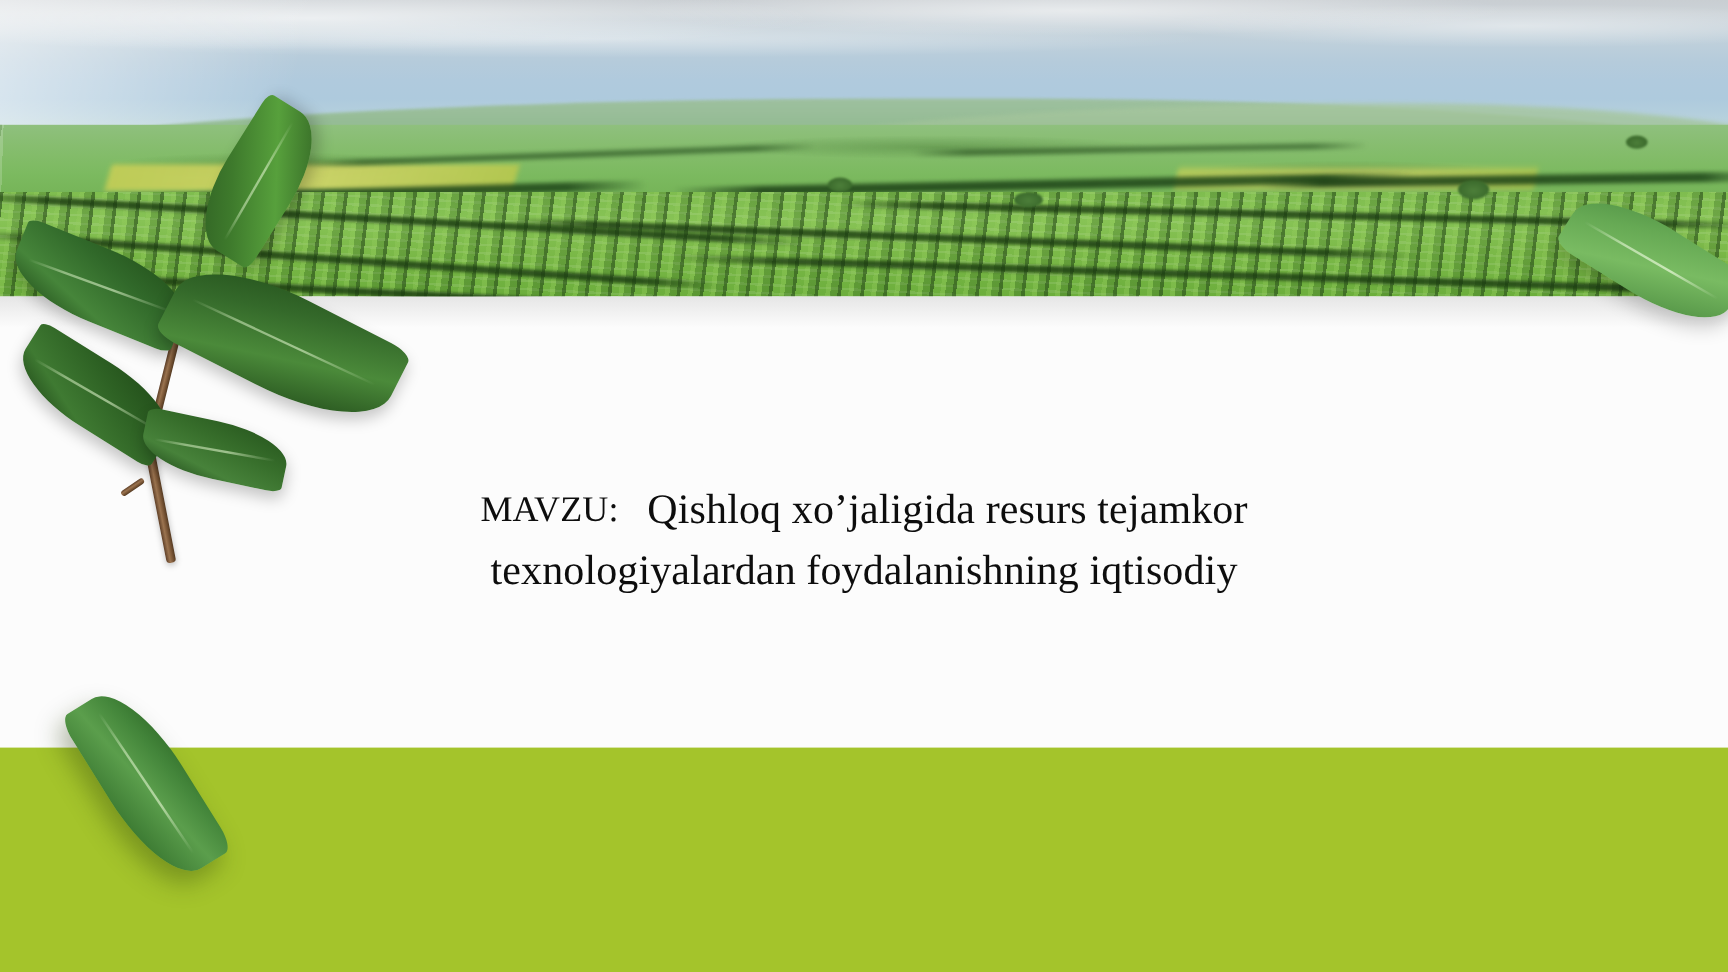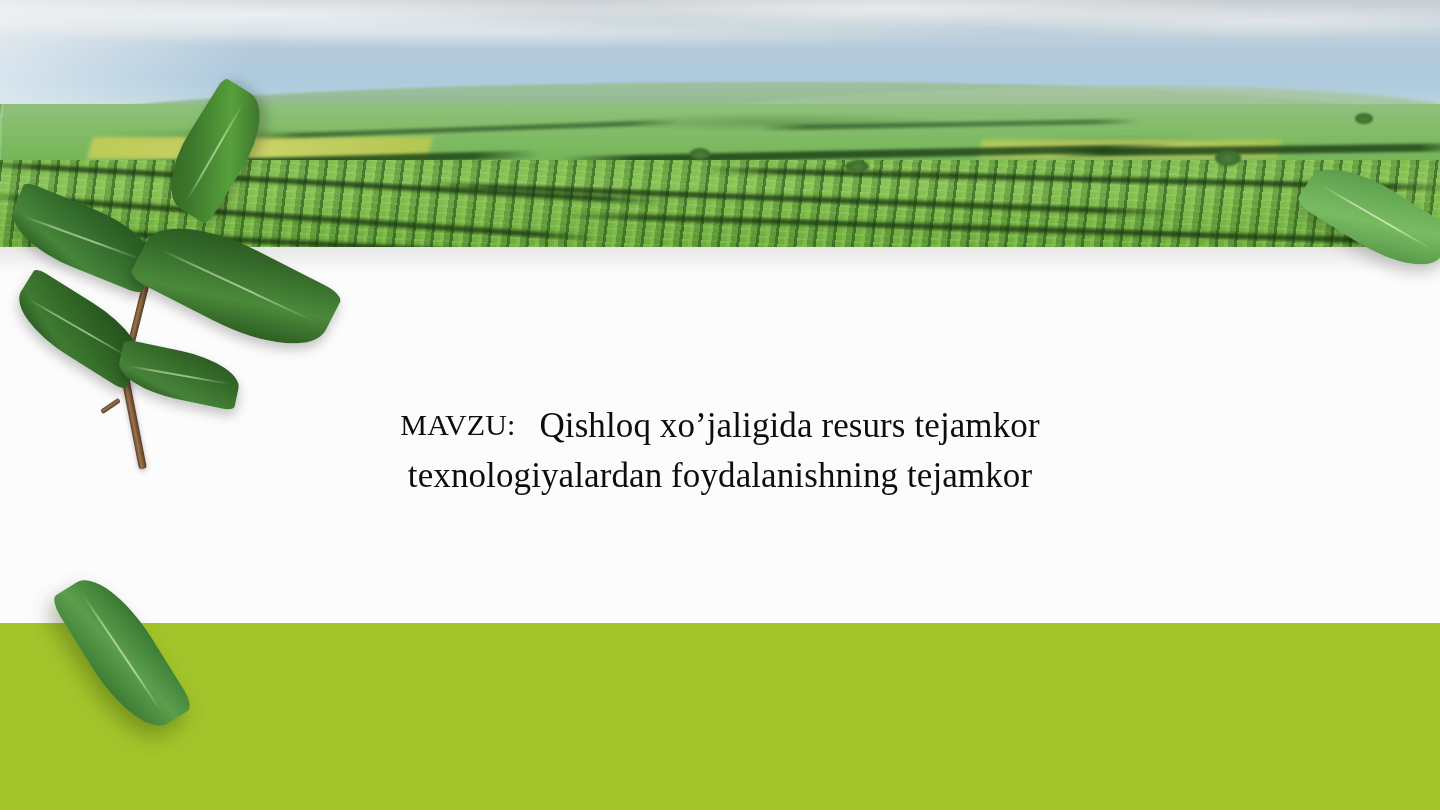--- a/index.html
+++ b/index.html
@@ -398,16 +398,16 @@
     <div class="leaf l5"></div>
   </div>
 
   <div class="leaf l-right"></div>
   <div class="leaf l-bottom"></div>
 
   <div class="title-area">
     <div class="title-line">
       <span class="mavzu-label">MAVZU:</span><span class="title-main">Qishloq  xo’jaligida resurs tejamkor</span>
     </div>
-    <div class="title-line title-main">texnologiyalardan foydalanishning tejamkor</div>
+    <div class="title-line title-main">texnologiyalardan foydalanishning iqtisodiy</div>
   </div>
 
 </div>
 
 </body></html>

